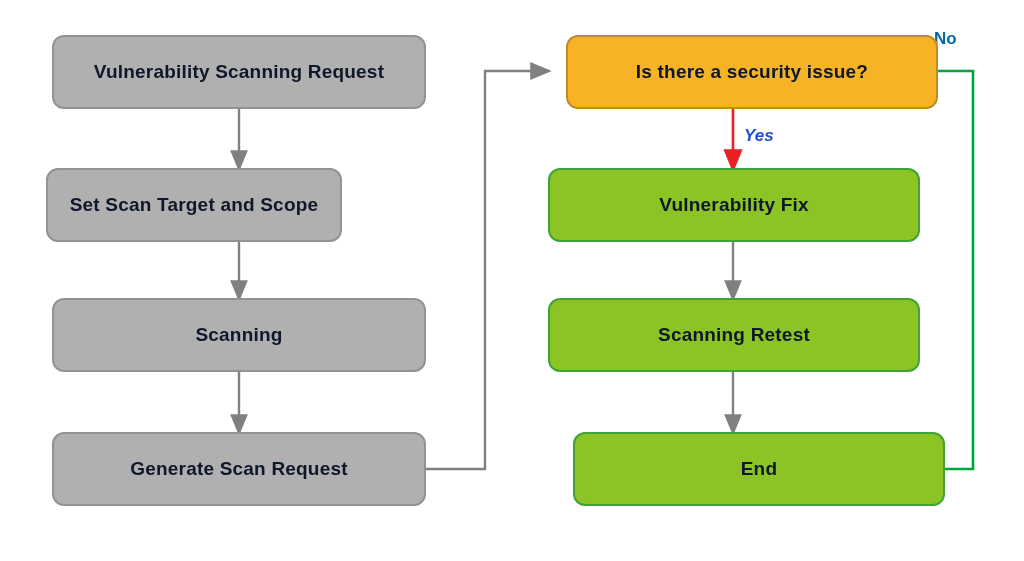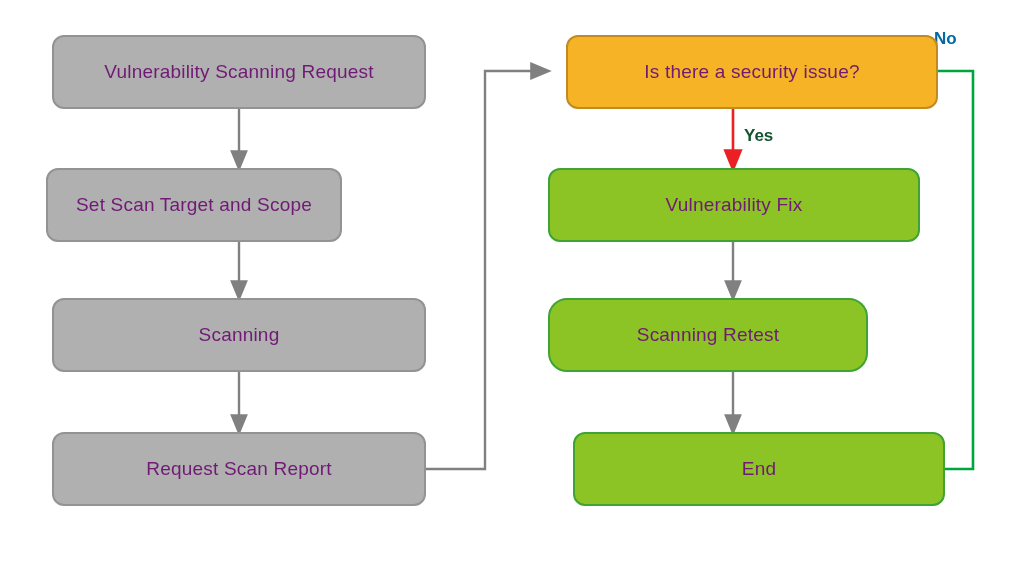--- a/index.html
+++ b/index.html
@@ -18,22 +18,22 @@
     overflow: hidden;
   }
   .node {
     position: absolute;
     box-sizing: border-box;
     display: flex;
     align-items: center;
     justify-content: center;
     text-align: center;
     border-radius: 12px;
-    color: #701a75;
-    font-weight: normal;
+    color: #0f172a;
+    font-weight: bold;
     font-size: 19px;
     letter-spacing: 0.2px;
     line-height: 1.2;
     padding: 20px 10px;
   }
   .node.process {
     background: #b0b0b0;
     border: 2px solid #939393;
   }
   .node.decision {
@@ -50,21 +50,21 @@
   .conn svg {
     display: block;
     overflow: visible;
   }
   .edge-label {
     position: absolute;
     font-weight: bold;
     font-size: 17px;
     white-space: nowrap;
   }
-  .edge-label.yes { color: #14532d; }
+  .edge-label.yes { color: #1d4ed8; font-style: italic; }
   .edge-label.no  { color: #0369a1; }
 </style>
 </head>
 <body>
 
 <div id="canvas">
 
   <div class="conn" style="left:0;top:0;width:1024px;height:561px;">
     <svg width="1024" height="561" aria-hidden="true">
       <defs>
@@ -123,32 +123,32 @@
 
   <div class="node process" style="left:46px;top:168px;width:296px;height:74px;align-items:center;">
     <span>Set Scan Target and Scope</span>
   </div>
 
   <div class="node process" style="left:52px;top:298px;width:374px;height:74px;">
     <span>Scanning</span>
   </div>
 
   <div class="node process" style="left:52px;top:432px;width:374px;height:74px;">
-    <span>Request Scan Report</span>
+    <span>Generate Scan Request</span>
   </div>
 
   <div class="node decision" style="left:548px;top:35px;width:372px;height:74px;margin-left:18px;">
     <span>Is there a security issue?</span>
   </div>
 
   <div class="node success" style="left:548px;top:168px;width:372px;height:74px;">
     <span>Vulnerability Fix</span>
   </div>
 
-  <div class="node success" style="left:548px;top:298px;width:320px;height:74px;border-radius:19px;">
+  <div class="node success" style="left:548px;top:298px;width:372px;height:74px;">
     <span>Scanning Retest</span>
   </div>
 
   <div class="node success" style="left:548px;top:432px;width:372px;height:74px;margin-left:25px;">
     <span>End</span>
   </div>
 
 </div>
 
 </body></html>

